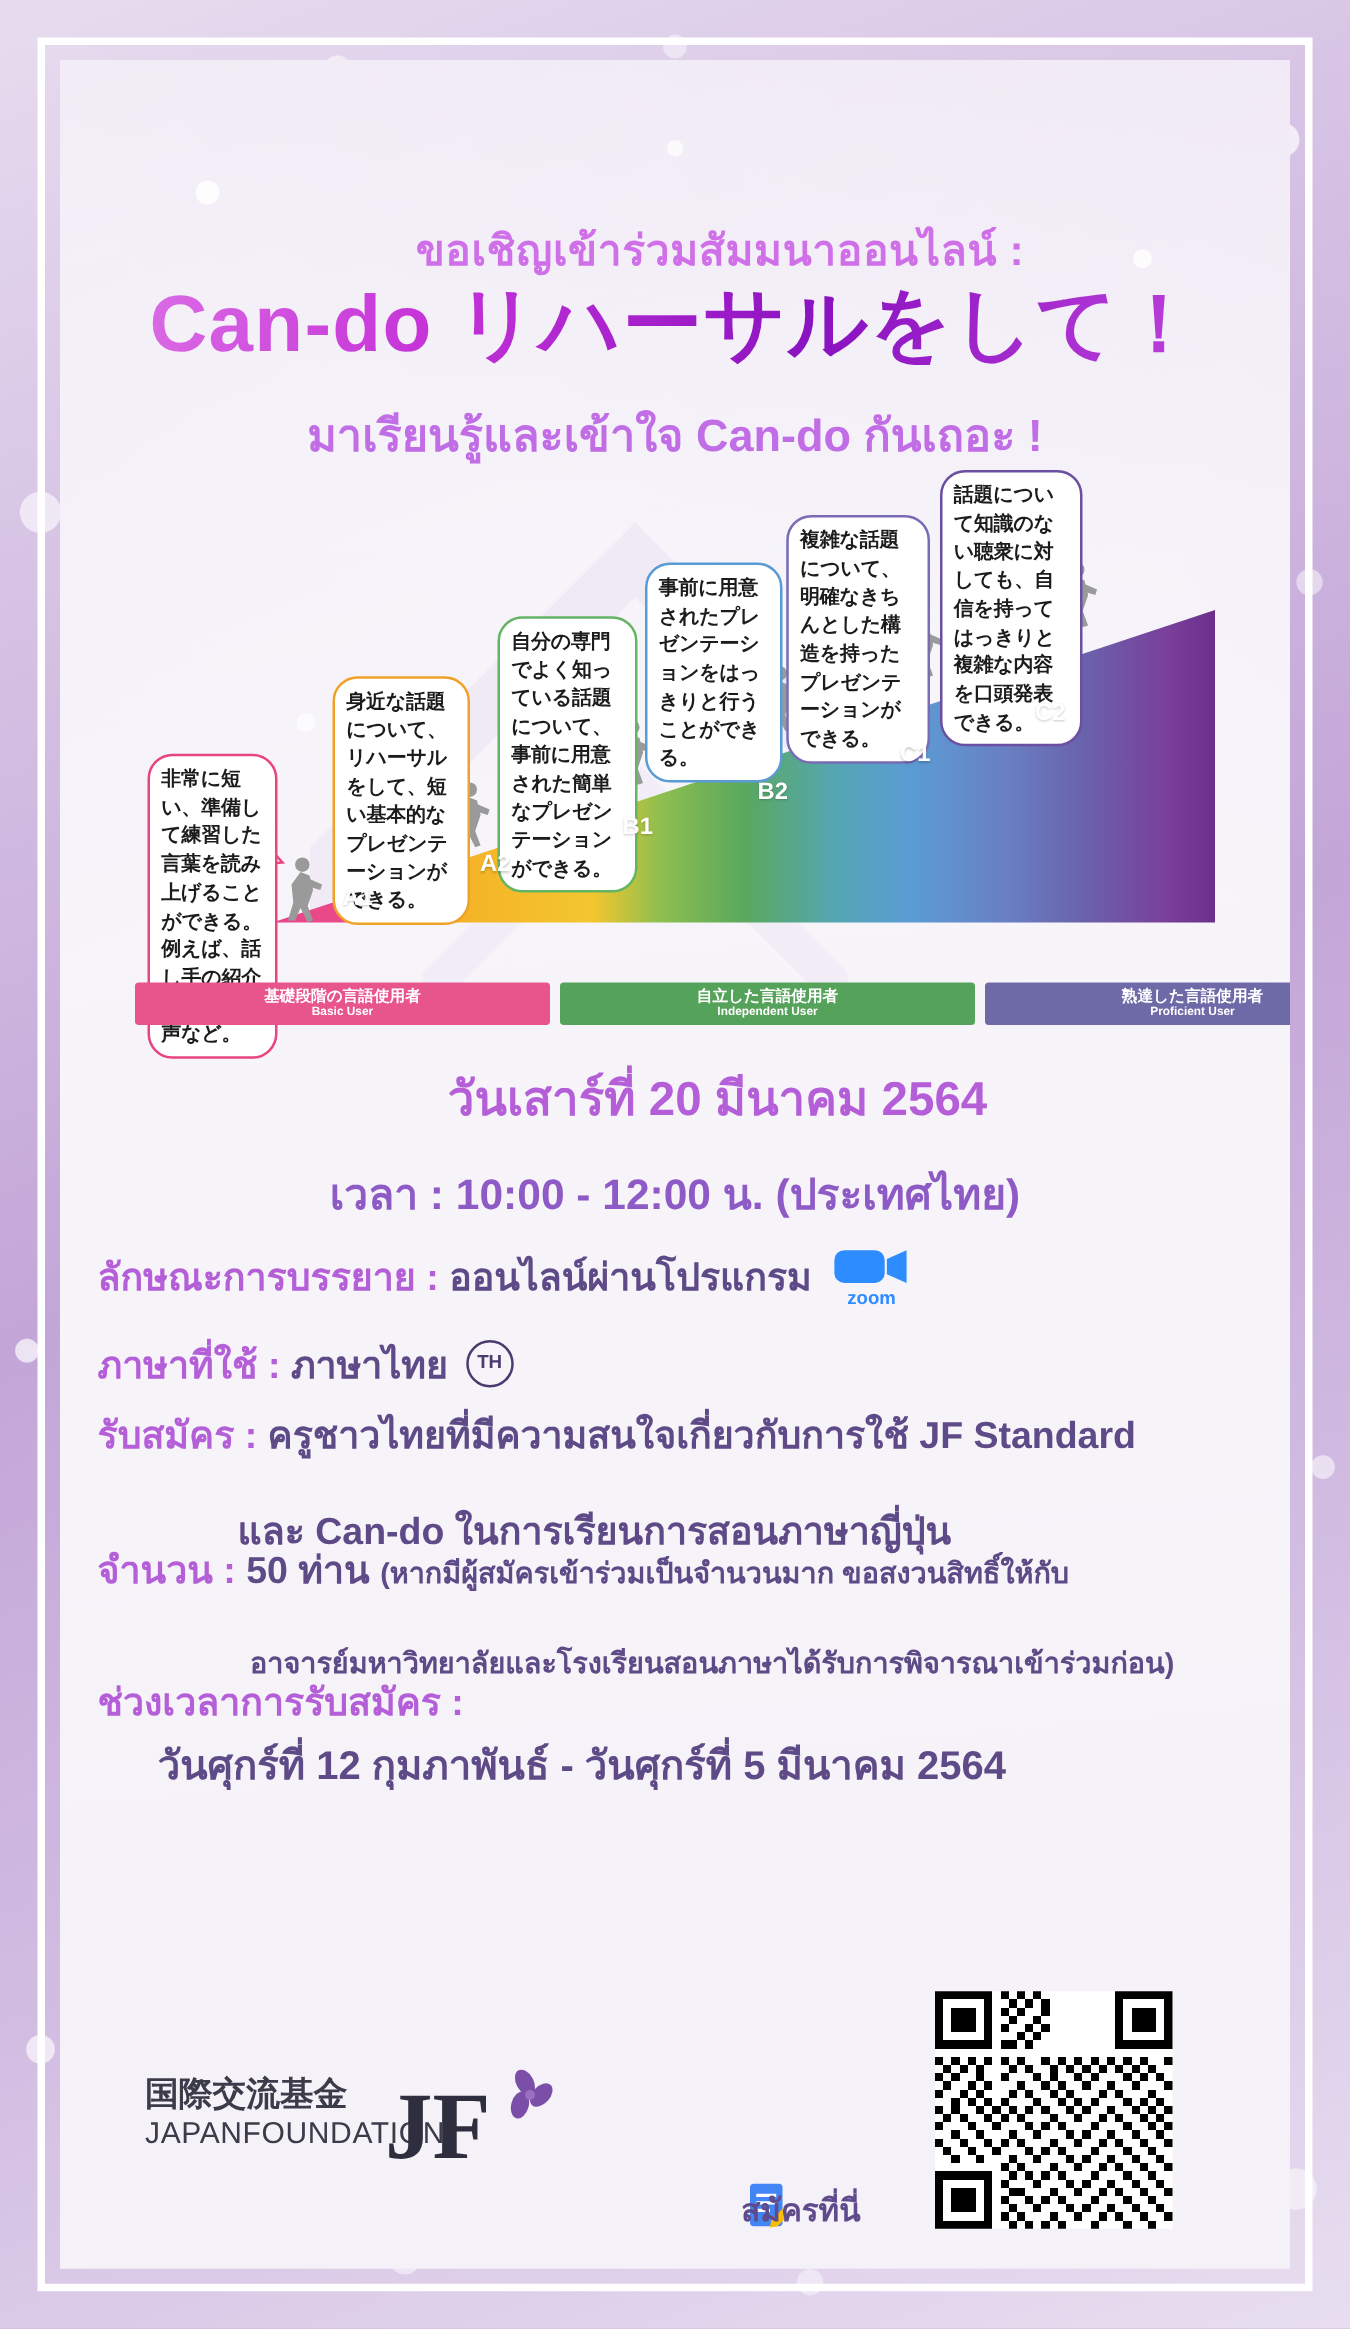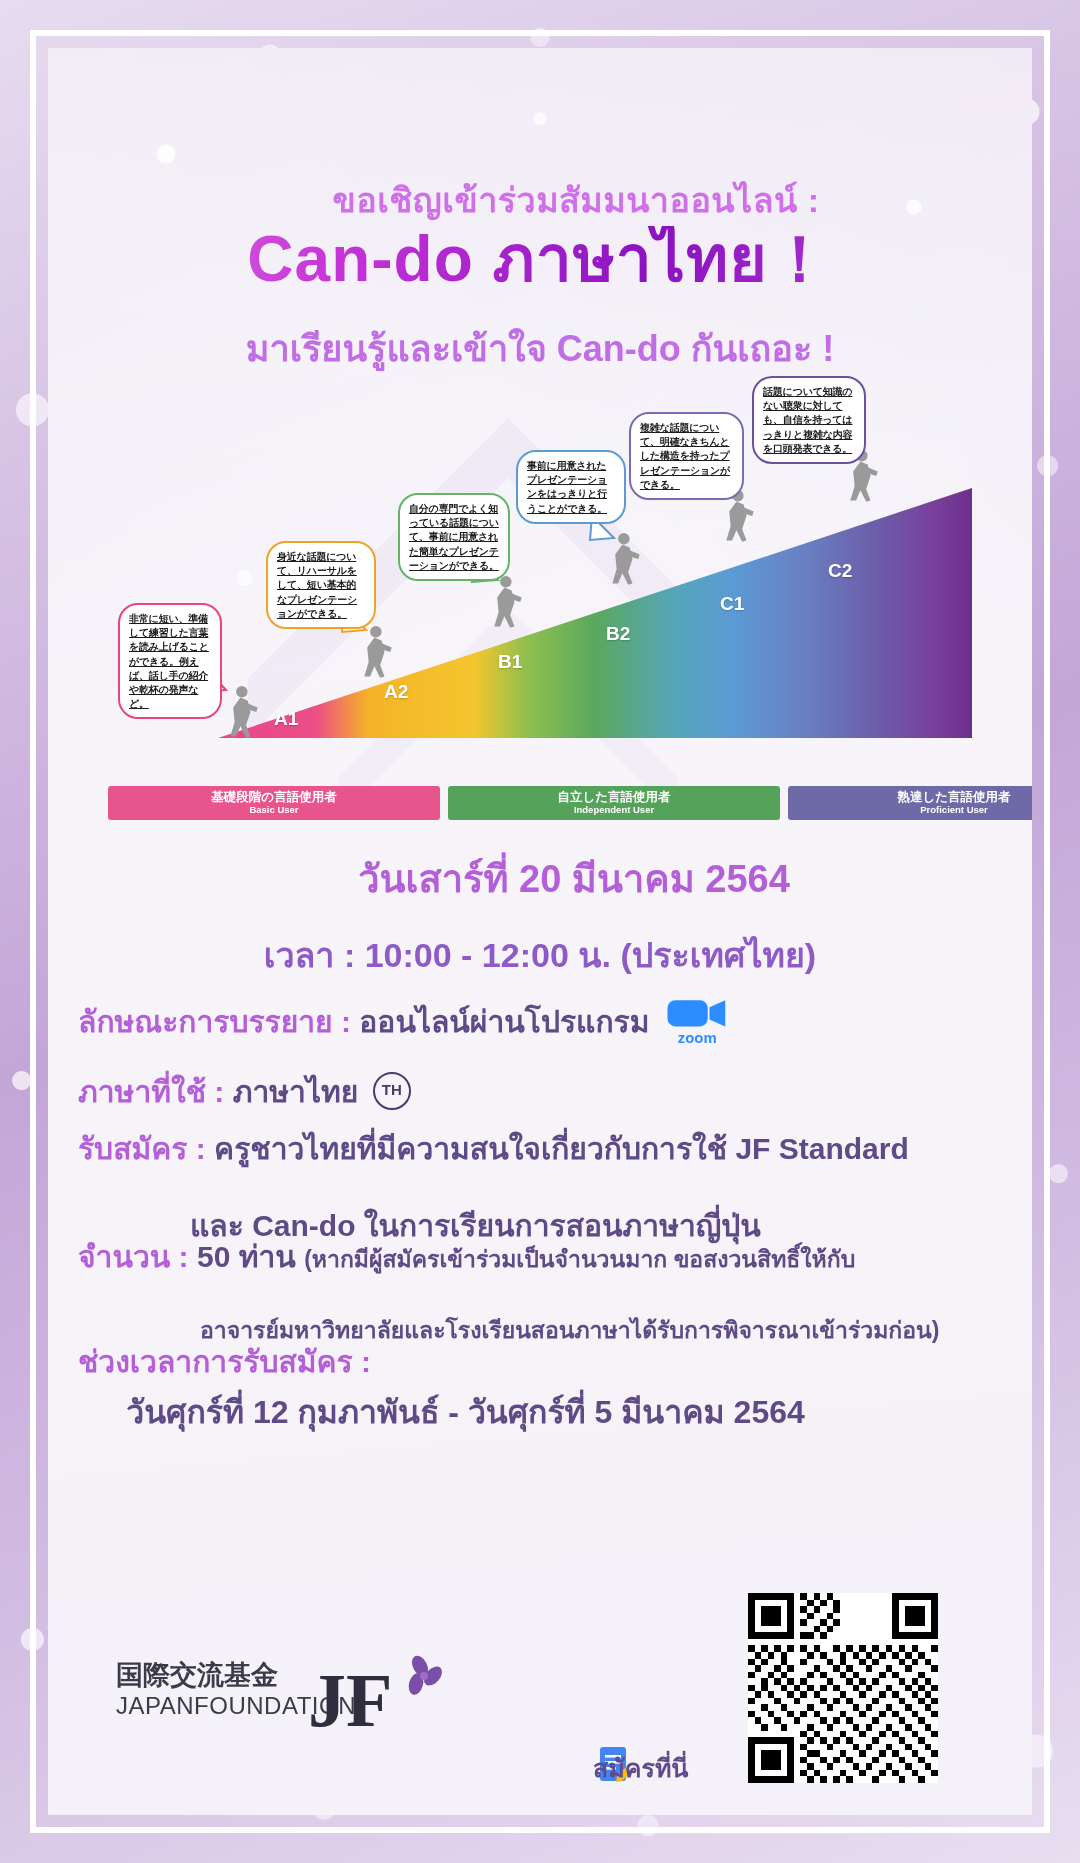--- a/index.html
+++ b/index.html
@@ -79,23 +79,22 @@
     font-size:36px;font-weight:700;color:#c06de6;
   }
   
   .chart{position:absolute;left:60px;top:320px;width:864px;height:410px;}
   .chart-svg{position:absolute;left:0;top:0;}
   .bubble{
     position:absolute;box-sizing:border-box;
     background:#ffffff;border:2px solid #999;border-radius:20px;
     padding:7px 8px 6px 9px;
     font-family:"DejaVu Sans","Liberation Sans",sans-serif;
-    font-size:10px;line-height:1.42;color:#1c1c1c;font-weight:700;
+    font-size:16px;line-height:1.42;color:#1c1c1c;font-weight:700;
     letter-spacing:-.2px;
-    text-decoration:underline;
   }
   .b-a1{border-color:#e8447e;left:10px;top:235px;width:104px;}
   .b-a2{border-color:#efa227;left:158px;top:173px;width:110px;}
   .b-b1{border-color:#65b466;left:290px;top:125px;width:112px;}
   .b-b2{border-color:#5b9bd5;left:408px;top:82px;width:110px;}
   .b-c1{border-color:#7a6bb5;left:521px;top:44px;width:115px;}
   .b-c2{border-color:#6b4fa0;left:644px;top:8px;width:114px;}
   .lvl{
     position:absolute;color:#fff;font-weight:800;font-size:19px;
     text-shadow:0 1px 2px rgba(0,0,0,.22);
@@ -155,21 +154,21 @@
   <div class="frame-inner"></div>
 
   <div class="card">
 
     <svg class="watermark" viewBox="0 0 640 440">
       <path d="M60 300 L320 40 L580 300 L580 360 L320 100 L60 360 Z" fill="#ded0ea" opacity=".55"></path>
       <path d="M150 400 L320 230 L490 400 L490 440 L320 270 L150 440 Z" fill="#e3d7ee" opacity=".5"></path>
     </svg>
 
     <div class="head-kicker">ขอเชิญเข้าร่วมสัมมนาออนไลน์ :</div>
-    <div class="head-main">Can-do ภาษาไทย！</div>
+    <div class="head-main">Can-do リハーサルをして！</div>
     <div class="head-sub">มาเรียนรู้และเข้าใจ Can-do กันเถอะ !</div>
 
     <div class="chart">
       <svg class="chart-svg" width="864" height="410">
         <defs>
           <linearGradient id="cefrGrad" x1="0" y1="0" x2="1" y2="0">
             <stop offset="0.00" stop-color="#e8448c"></stop>
             <stop offset="0.13" stop-color="#ec4f86"></stop>
             <stop offset="0.20" stop-color="#f5b327"></stop>
             <stop offset="0.34" stop-color="#f3c62e"></stop>

